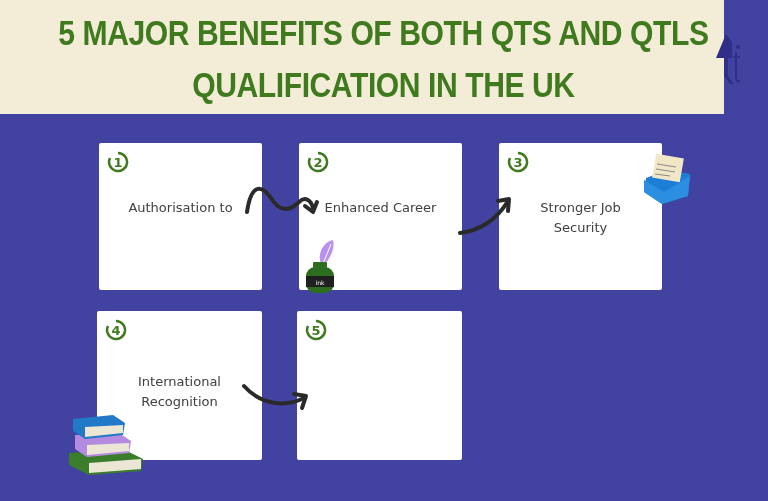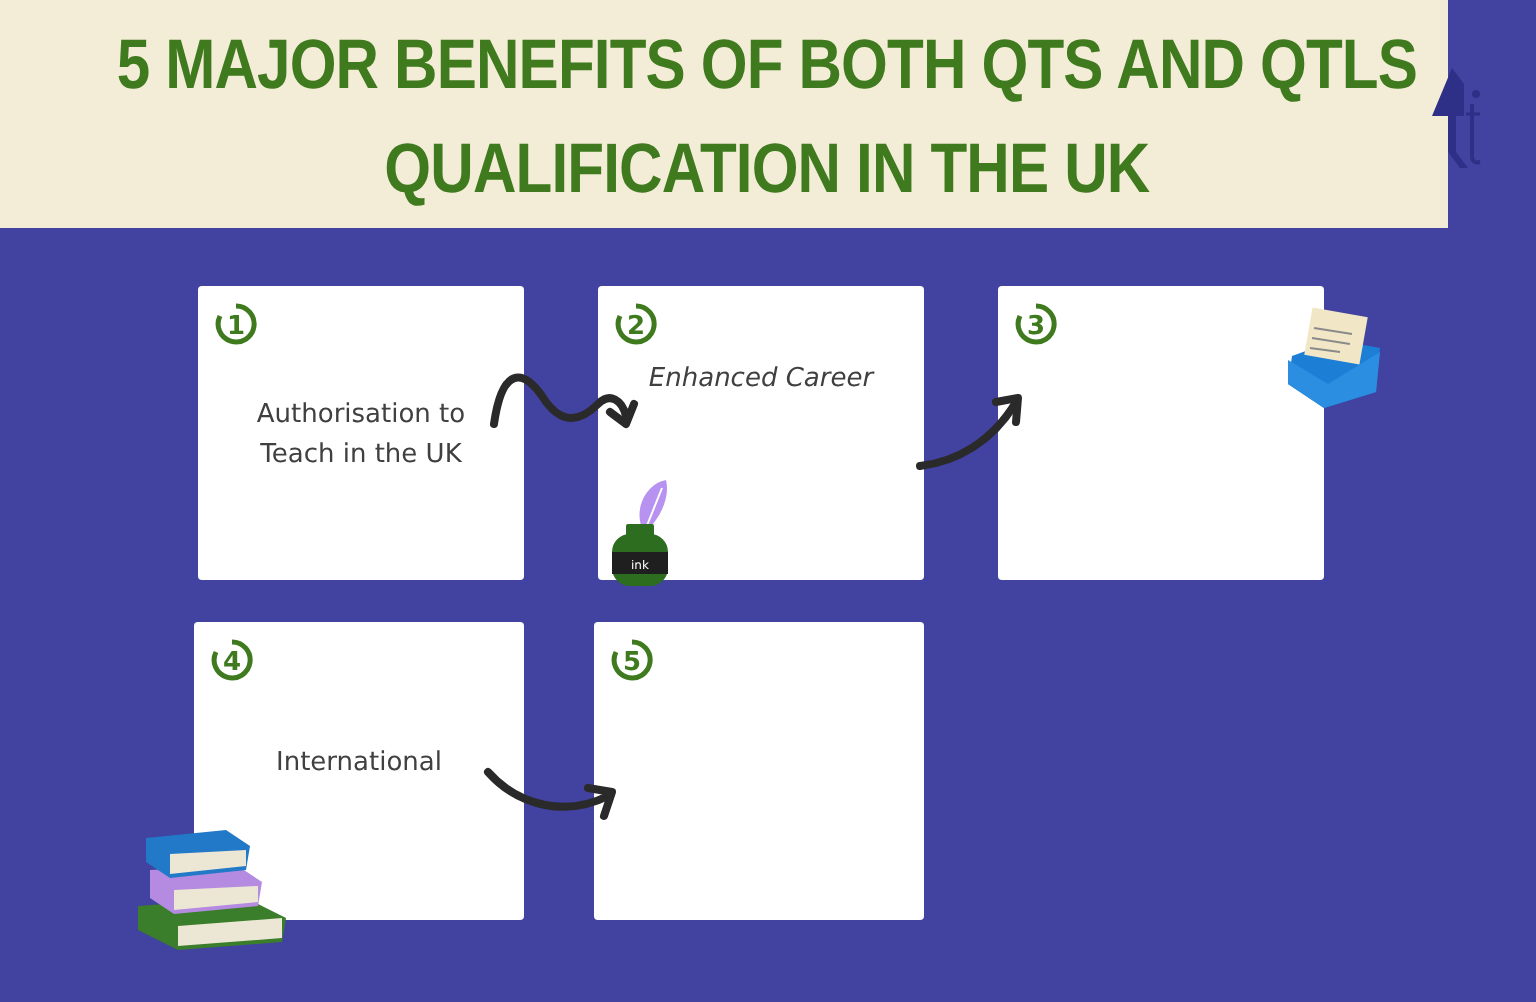--- a/index.html
+++ b/index.html
@@ -37,56 +37,58 @@
 
 <div class="card" style="left:99px;top:143px;width:163px;height:147px;">
   <div class="num">
     <svg width="22" height="22" viewBox="0 0 22 22">
         <path d="M11 2 A9 9 0 1 1 3 7" stroke="#3f7a1e" stroke-width="2.5" fill="none"></path>
         <text x="11" y="16" text-anchor="middle" font-size="13" font-weight="bold" fill="#3f7a1e" font-family="DejaVu Sans, sans-serif">1</text>
       </svg>
   </div>
   <div class="card-text" style="top:55px;">
     <div>Authorisation to</div>
-      <div>Teach in the UK</div>
   </div>
 </div>
 
 <div class="card" style="left:299px;top:143px;width:163px;height:147px;">
   <div class="num">
     <svg width="22" height="22" viewBox="0 0 22 22">
         <path d="M11 2 A9 9 0 1 1 3 7" stroke="#3f7a1e" stroke-width="2.5" fill="none"></path>
         <text x="11" y="16" text-anchor="middle" font-size="13" font-weight="bold" fill="#3f7a1e" font-family="DejaVu Sans, sans-serif">2</text>
       </svg>
   </div>
-  <div class="card-text" style="top:37px;font-style:italic;">
+  <div class="card-text" style="top:55px;">
     <div>Enhanced Career</div>
   </div>
 </div>
 
 <div class="card" style="left:499px;top:143px;width:163px;height:147px;">
   <div class="num">
     <svg width="22" height="22" viewBox="0 0 22 22">
         <path d="M11 2 A9 9 0 1 1 3 7" stroke="#3f7a1e" stroke-width="2.5" fill="none"></path>
         <text x="11" y="16" text-anchor="middle" font-size="13" font-weight="bold" fill="#3f7a1e" font-family="DejaVu Sans, sans-serif">3</text>
       </svg>
   </div>
   <div class="card-text" style="top:55px;">
+    <div>Stronger Job</div>
+      <div>Security</div>
   </div>
 </div>
 
 <div class="card" style="left:97px;top:311px;width:165px;height:149px;">
   <div class="num">
     <svg width="22" height="22" viewBox="0 0 22 22">
         <path d="M11 2 A9 9 0 1 1 3 7" stroke="#3f7a1e" stroke-width="2.5" fill="none"></path>
         <text x="11" y="16" text-anchor="middle" font-size="13" font-weight="bold" fill="#3f7a1e" font-family="DejaVu Sans, sans-serif">4</text>
       </svg>
   </div>
   <div class="card-text" style="top:61px;">
     <div>International</div>
+      <div>Recognition</div>
   </div>
 </div>
 
 <div class="card" style="left:297px;top:311px;width:165px;height:149px;">
   <div class="num">
     <svg width="22" height="22" viewBox="0 0 22 22">
         <path d="M11 2 A9 9 0 1 1 3 7" stroke="#3f7a1e" stroke-width="2.5" fill="none"></path>
         <text x="11" y="16" text-anchor="middle" font-size="13" font-weight="bold" fill="#3f7a1e" font-family="DejaVu Sans, sans-serif">5</text>
       </svg>
   </div>

